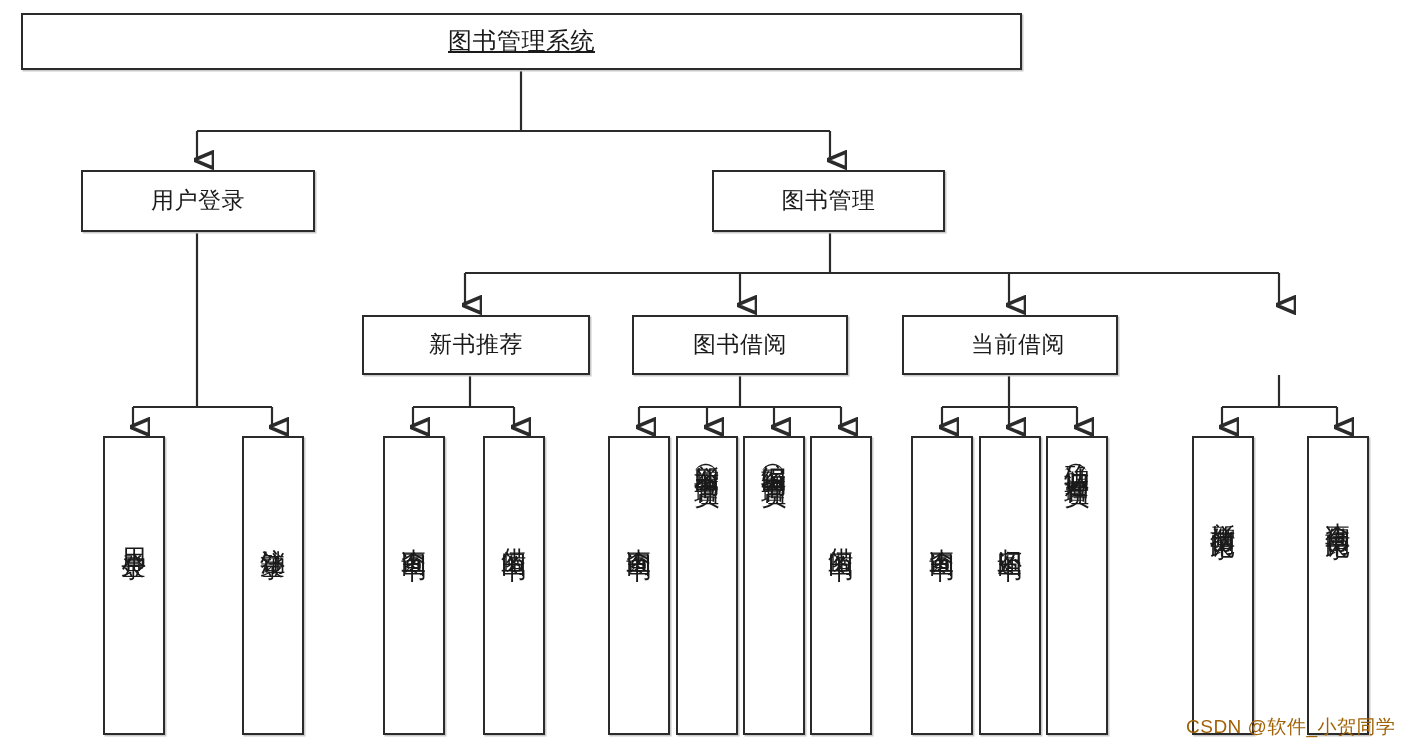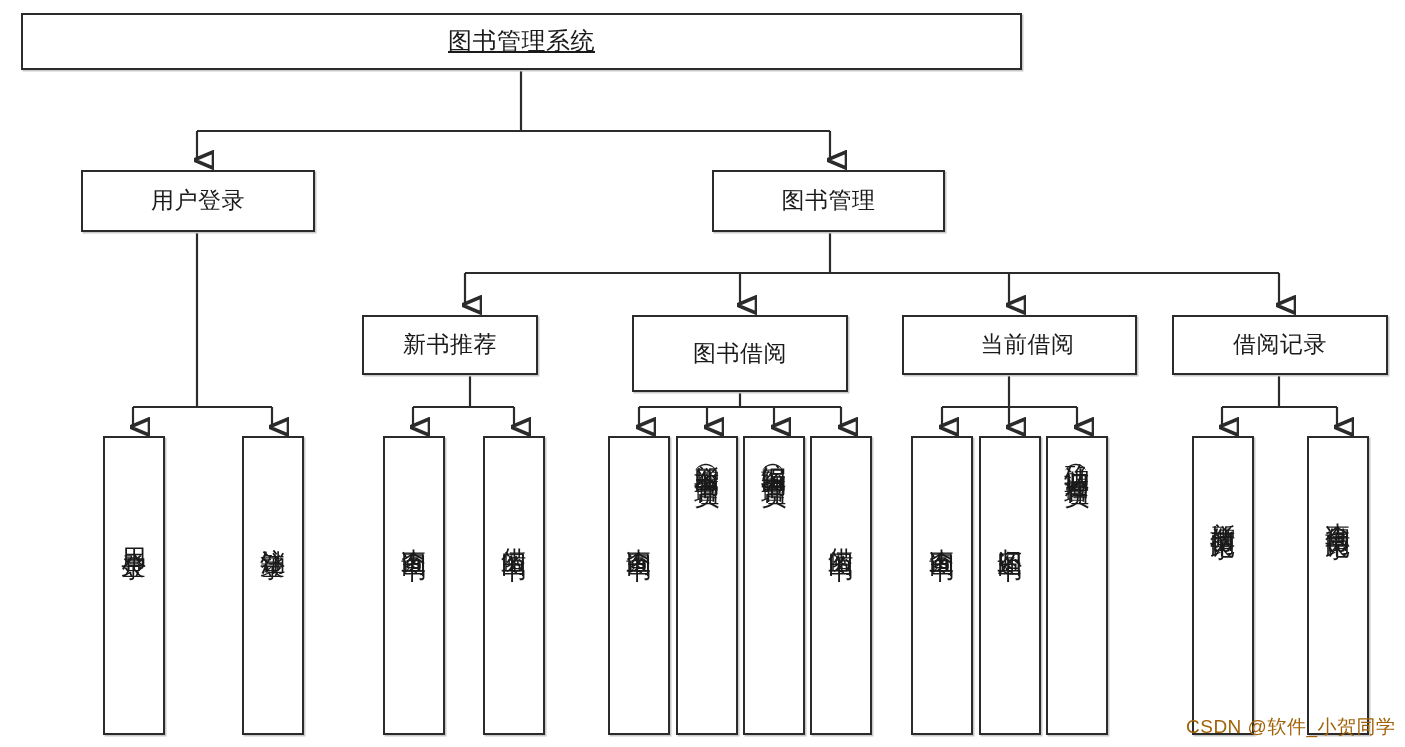--- a/index.html
+++ b/index.html
@@ -139,35 +139,32 @@
   </div>
 
   <div class="node horizontal" style="left:81px; top:170px; width:234px; height:62px;">
     <span class="node-label">用户登录</span>
   </div>
 
   <div class="node horizontal" style="left:712px; top:170px; width:233px; height:62px;">
     <span class="node-label">图书管理</span>
   </div>
 
-  <div class="node horizontal" style="left:362px; top:315px; width:176px; height:60px;">
+  <div class="node horizontal" style="left:362px; top:315px; width:228px; height:60px;">
     <span class="node-label">新书推荐</span>
   </div>
 
-  <div class="node horizontal" style="left:632px; top:315px; width:216px; height:77px;">
+  <div class="node horizontal" style="left:632px; top:315px; width:216px; height:60px;">
     <span class="node-label">图书借阅</span>
   </div>
 
-  <div class="node horizontal" style="left:902px; top:315px; width:235px; height:60px;padding-left:16px;">
+  <div class="node horizontal" style="left:902px; top:315px; width:216px; height:60px;padding-left:16px;">
     <span class="node-label">当前借阅</span>
   </div>
 
-  <div class="node horizontal" style="left:1172px; top:315px; width:216px; height:60px;">
-    <span class="node-label">借阅记录</span>
-  </div>
 
   <div class="node vertical low" style="left:103px; top:436px; width:62px; height:299px;">
     <span class="node-label">用户登录</span>
   </div>
 
   <div class="node vertical low" style="left:242px; top:436px; width:62px; height:299px;">
     <span class="node-label">注销登录</span>
   </div>
 
   <div class="node vertical low" style="left:383px; top:436px; width:62px; height:299px;">

